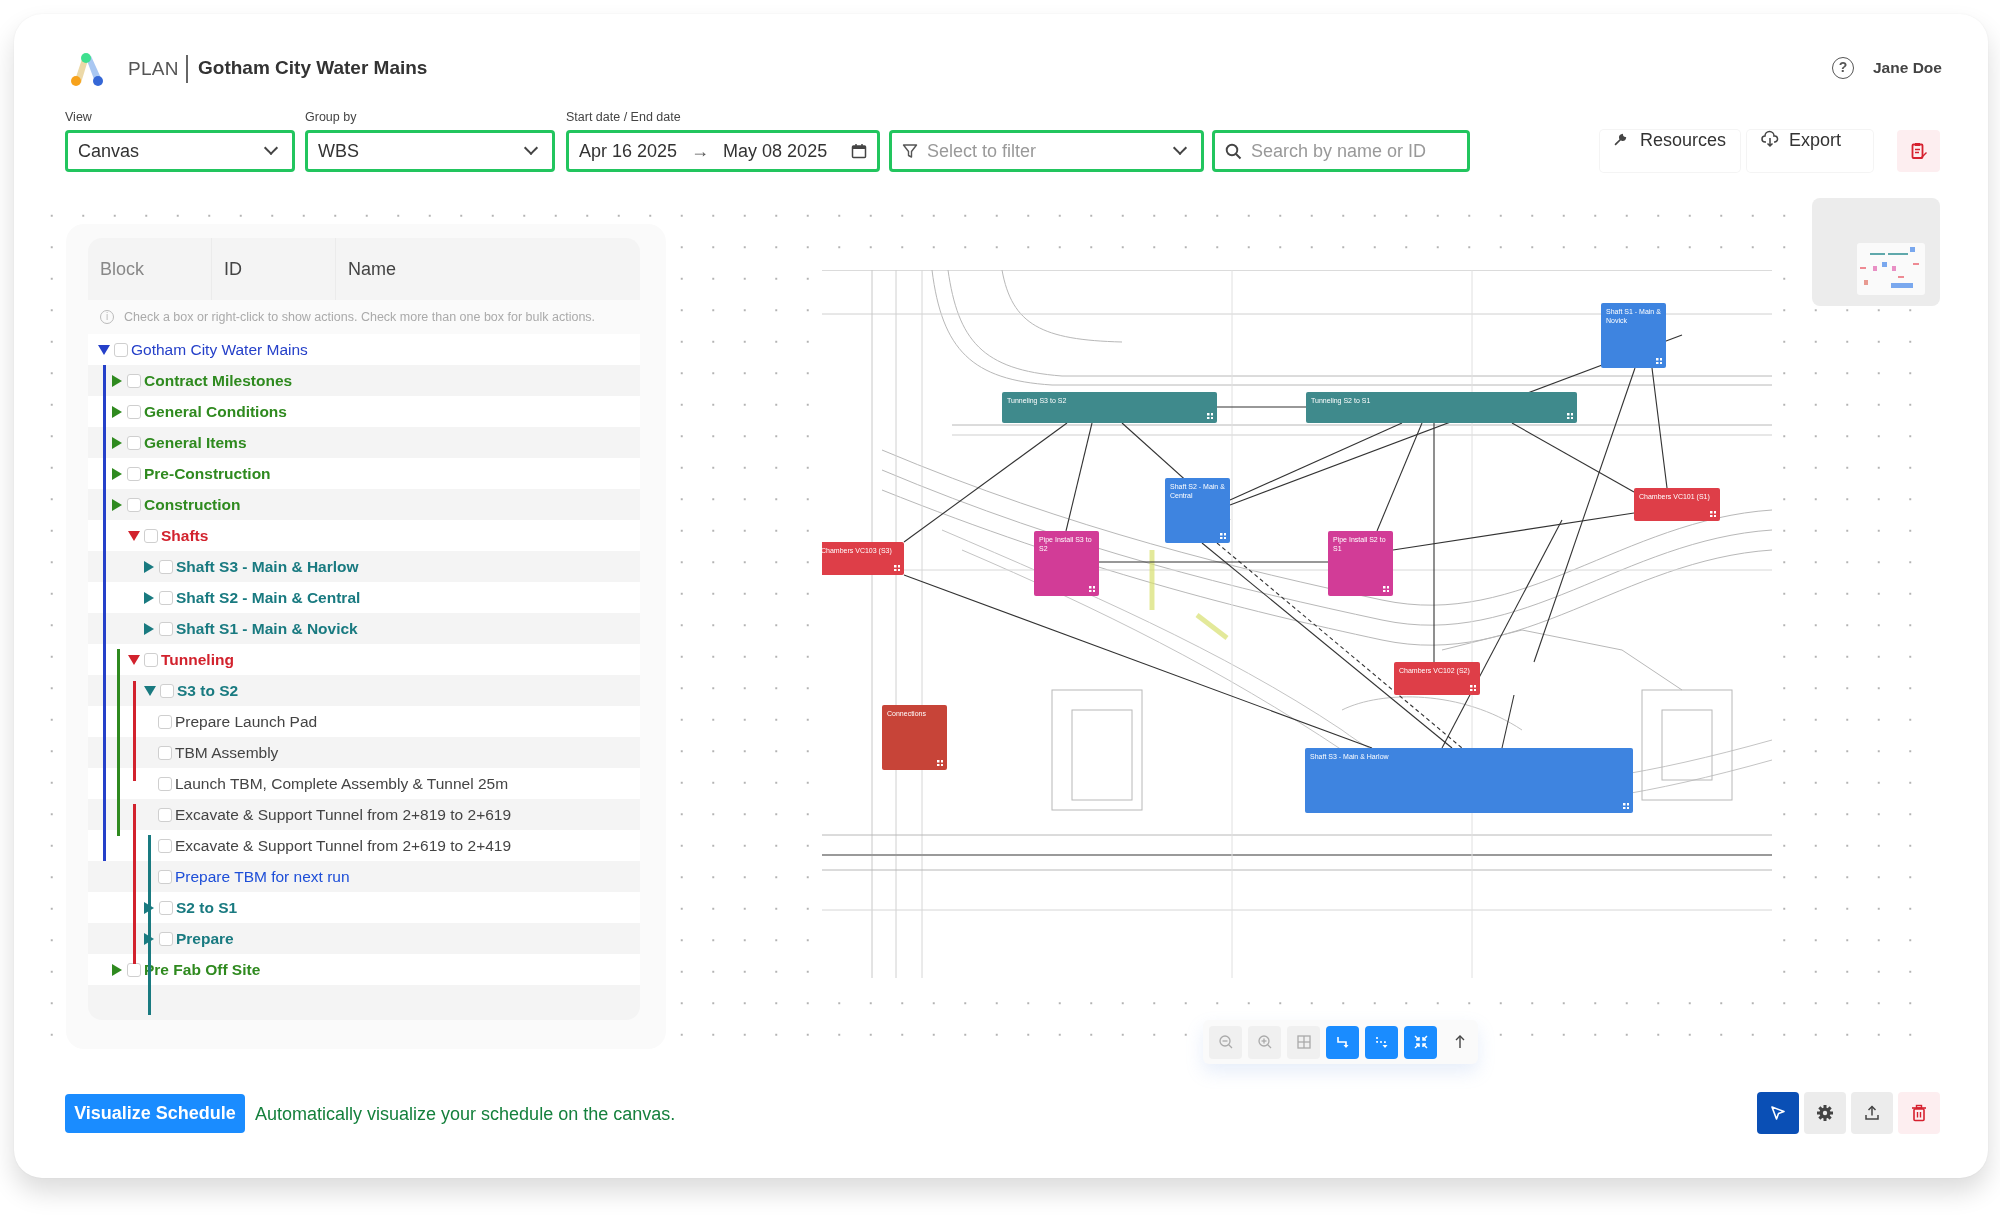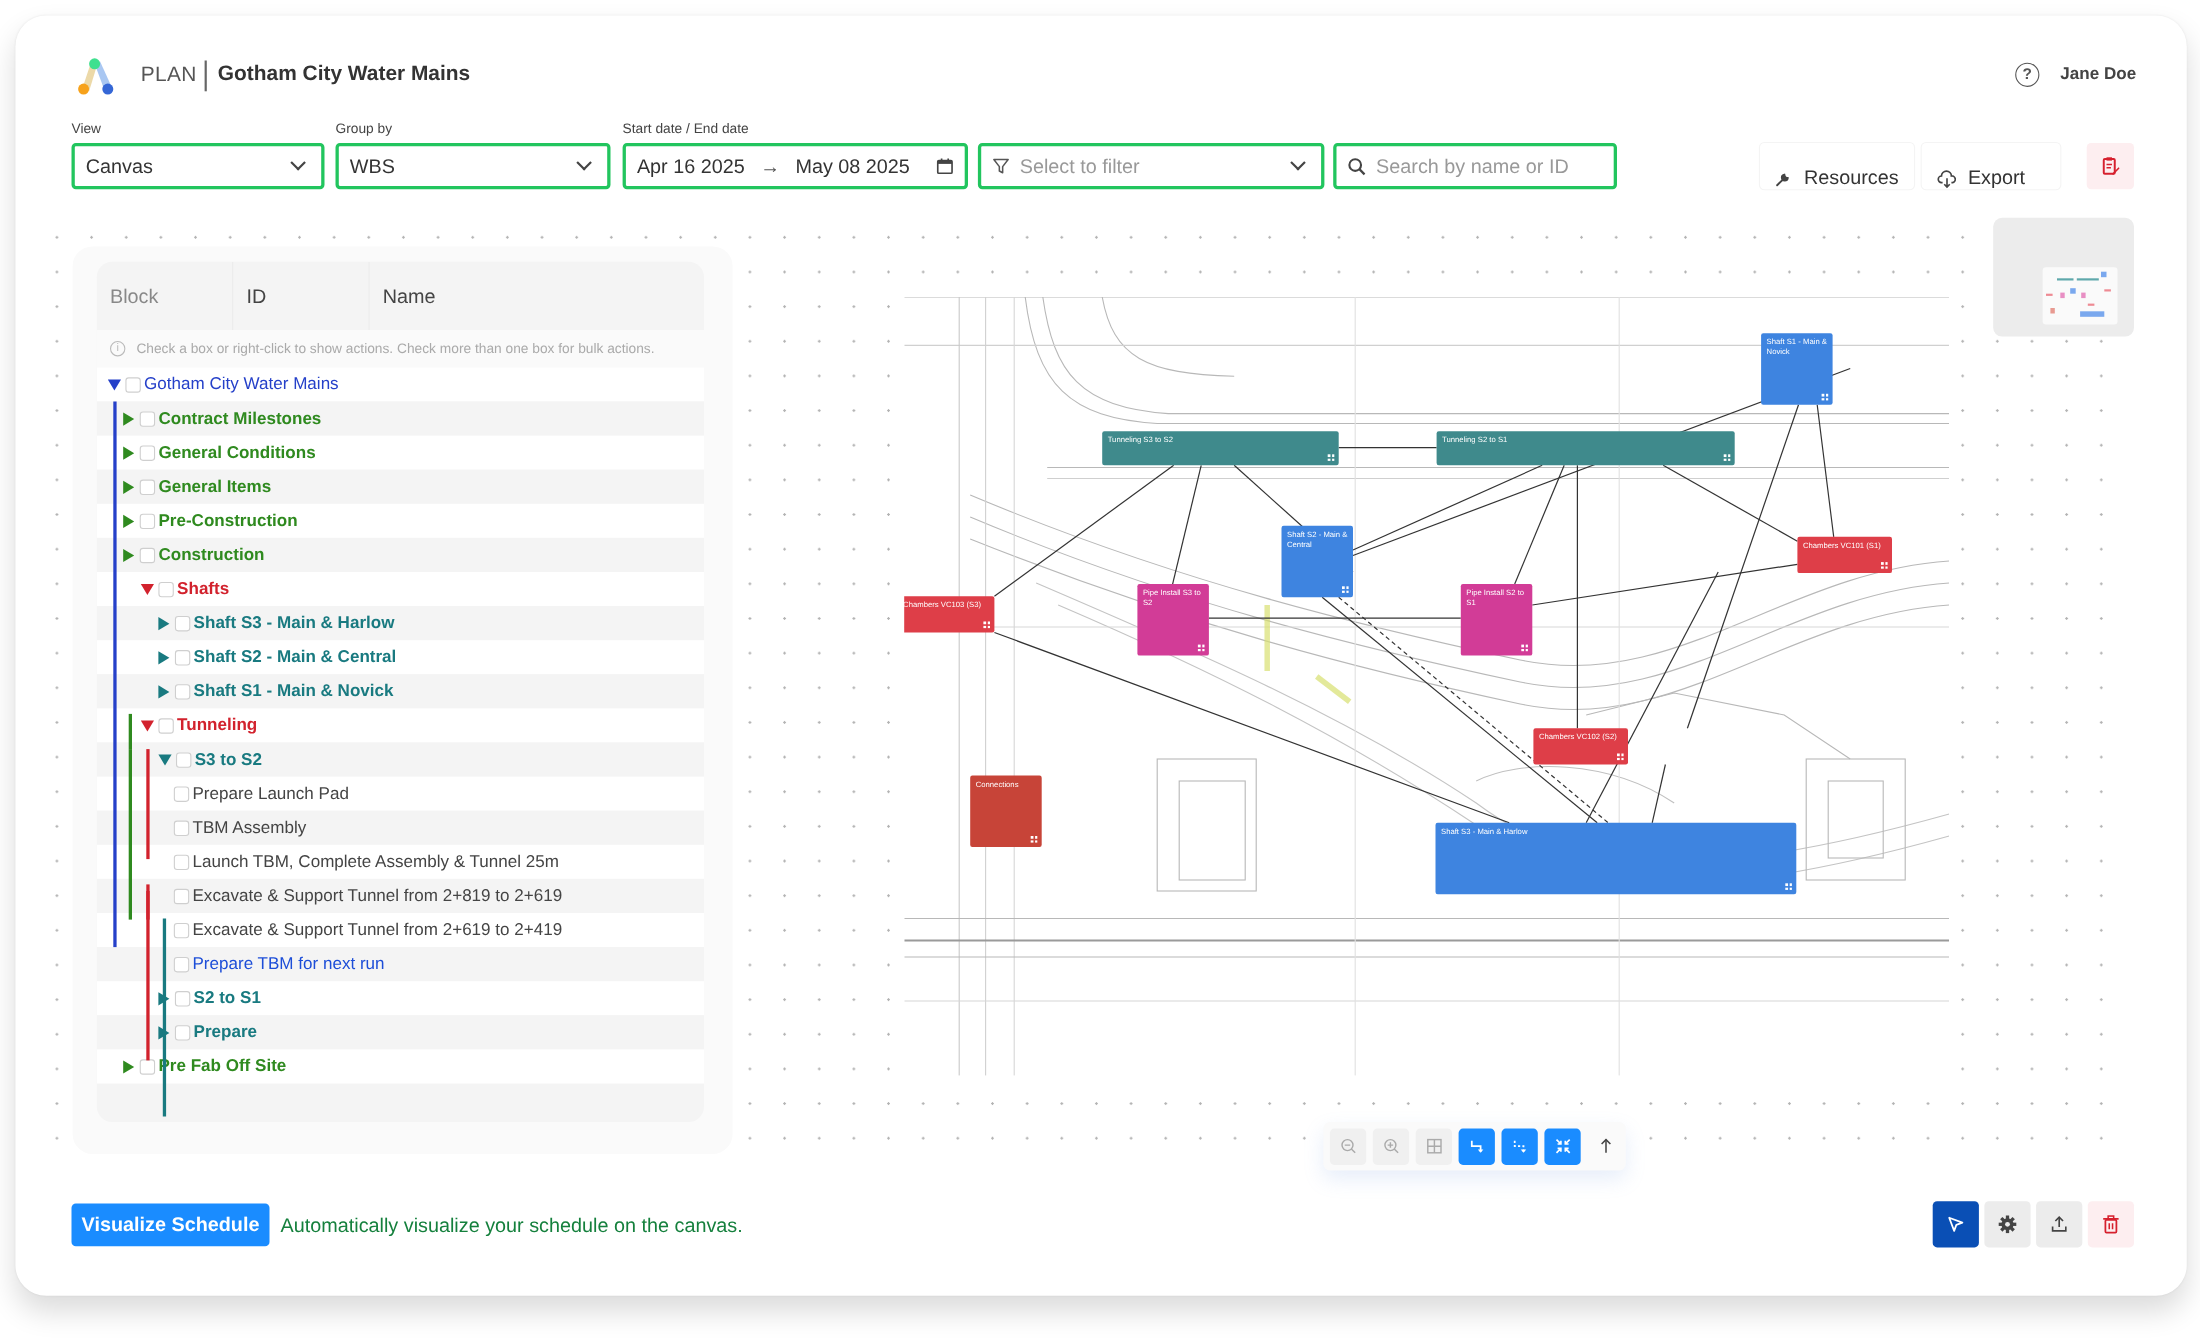--- a/index.html
+++ b/index.html
@@ -19,21 +19,21 @@
     font-size: 14px; color: #555; text-align: center; line-height: 19px; font-weight: bold; }
   .user-name { left: 1873px; top: 59px; font-size: 15.5px; font-weight: bold; color: #444; }
 
   
   .ctl-label { font-size: 12.5px; color: #444; top: 110px; }
   .select { top: 130px; height: 42px; border: 3px solid #22c55e; border-radius: 4px; background: #fff;
     display: flex; align-items: center; padding: 0 10px; font-size: 18px; color: #333; }
   .select .chev { margin-left: auto; width: 10px; height: 10px; border-right: 2px solid #444; border-bottom: 2px solid #444;
     transform: rotate(45deg); margin-top: -6px; margin-right: 6px; }
   .placeholder { color: #999; }
-  .ghost-btn { top: 130px; height: 42px; border-radius: 4px; background: #fff; display: flex; align-items: flex-end;
+  .ghost-btn { top: 130px; height: 42px; border-radius: 4px; background: #fff; display: flex; align-items: flex-start;
     padding: 0 14px; font-size: 18px; color: #333; box-shadow: 0 0 0 1px #f4f4f4; }
   .danger-btn { top: 130px; height: 42px; width: 43px; border-radius: 4px; background: #fdeef0; display: flex;
     align-items: center; justify-content: center; }
 
   
   .dots { left: 36px; top: 200px; width: 1880px; height: 860px;
     background-image: radial-gradient(circle, #9a9a9a 1.1px, transparent 1.3px);
     background-size: 31.5px 31.5px; opacity: 0.75; }
 
   

